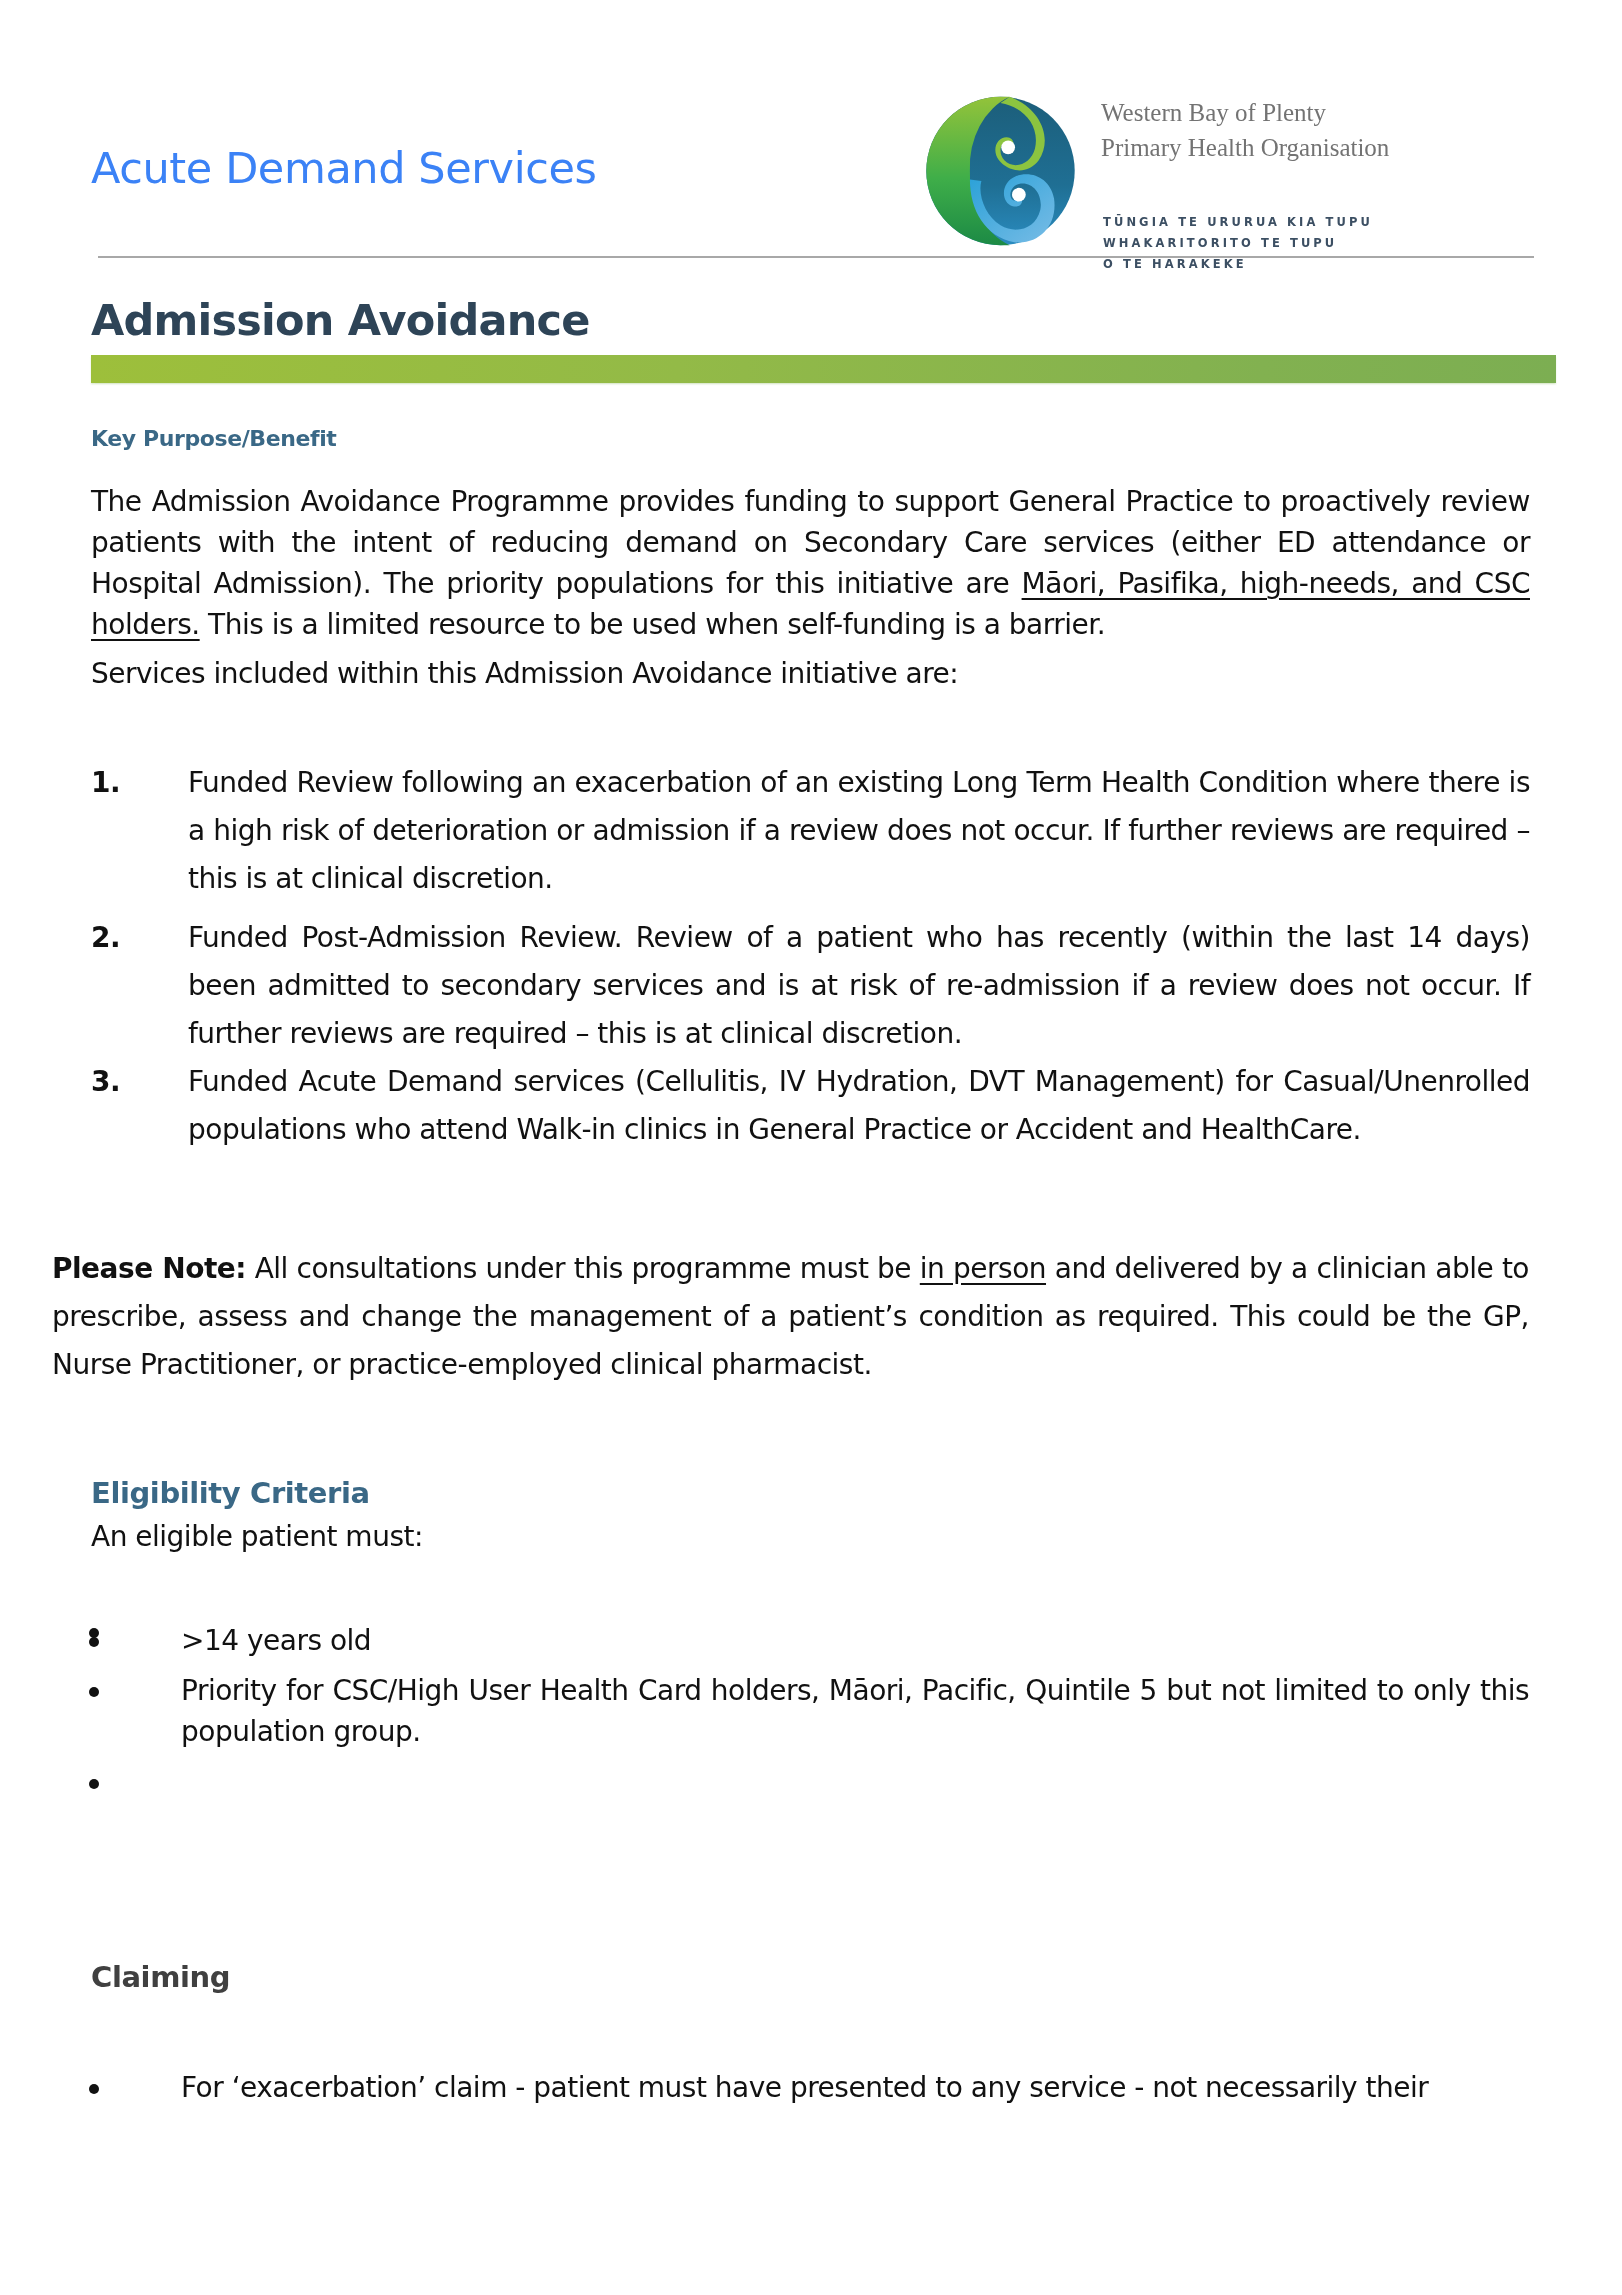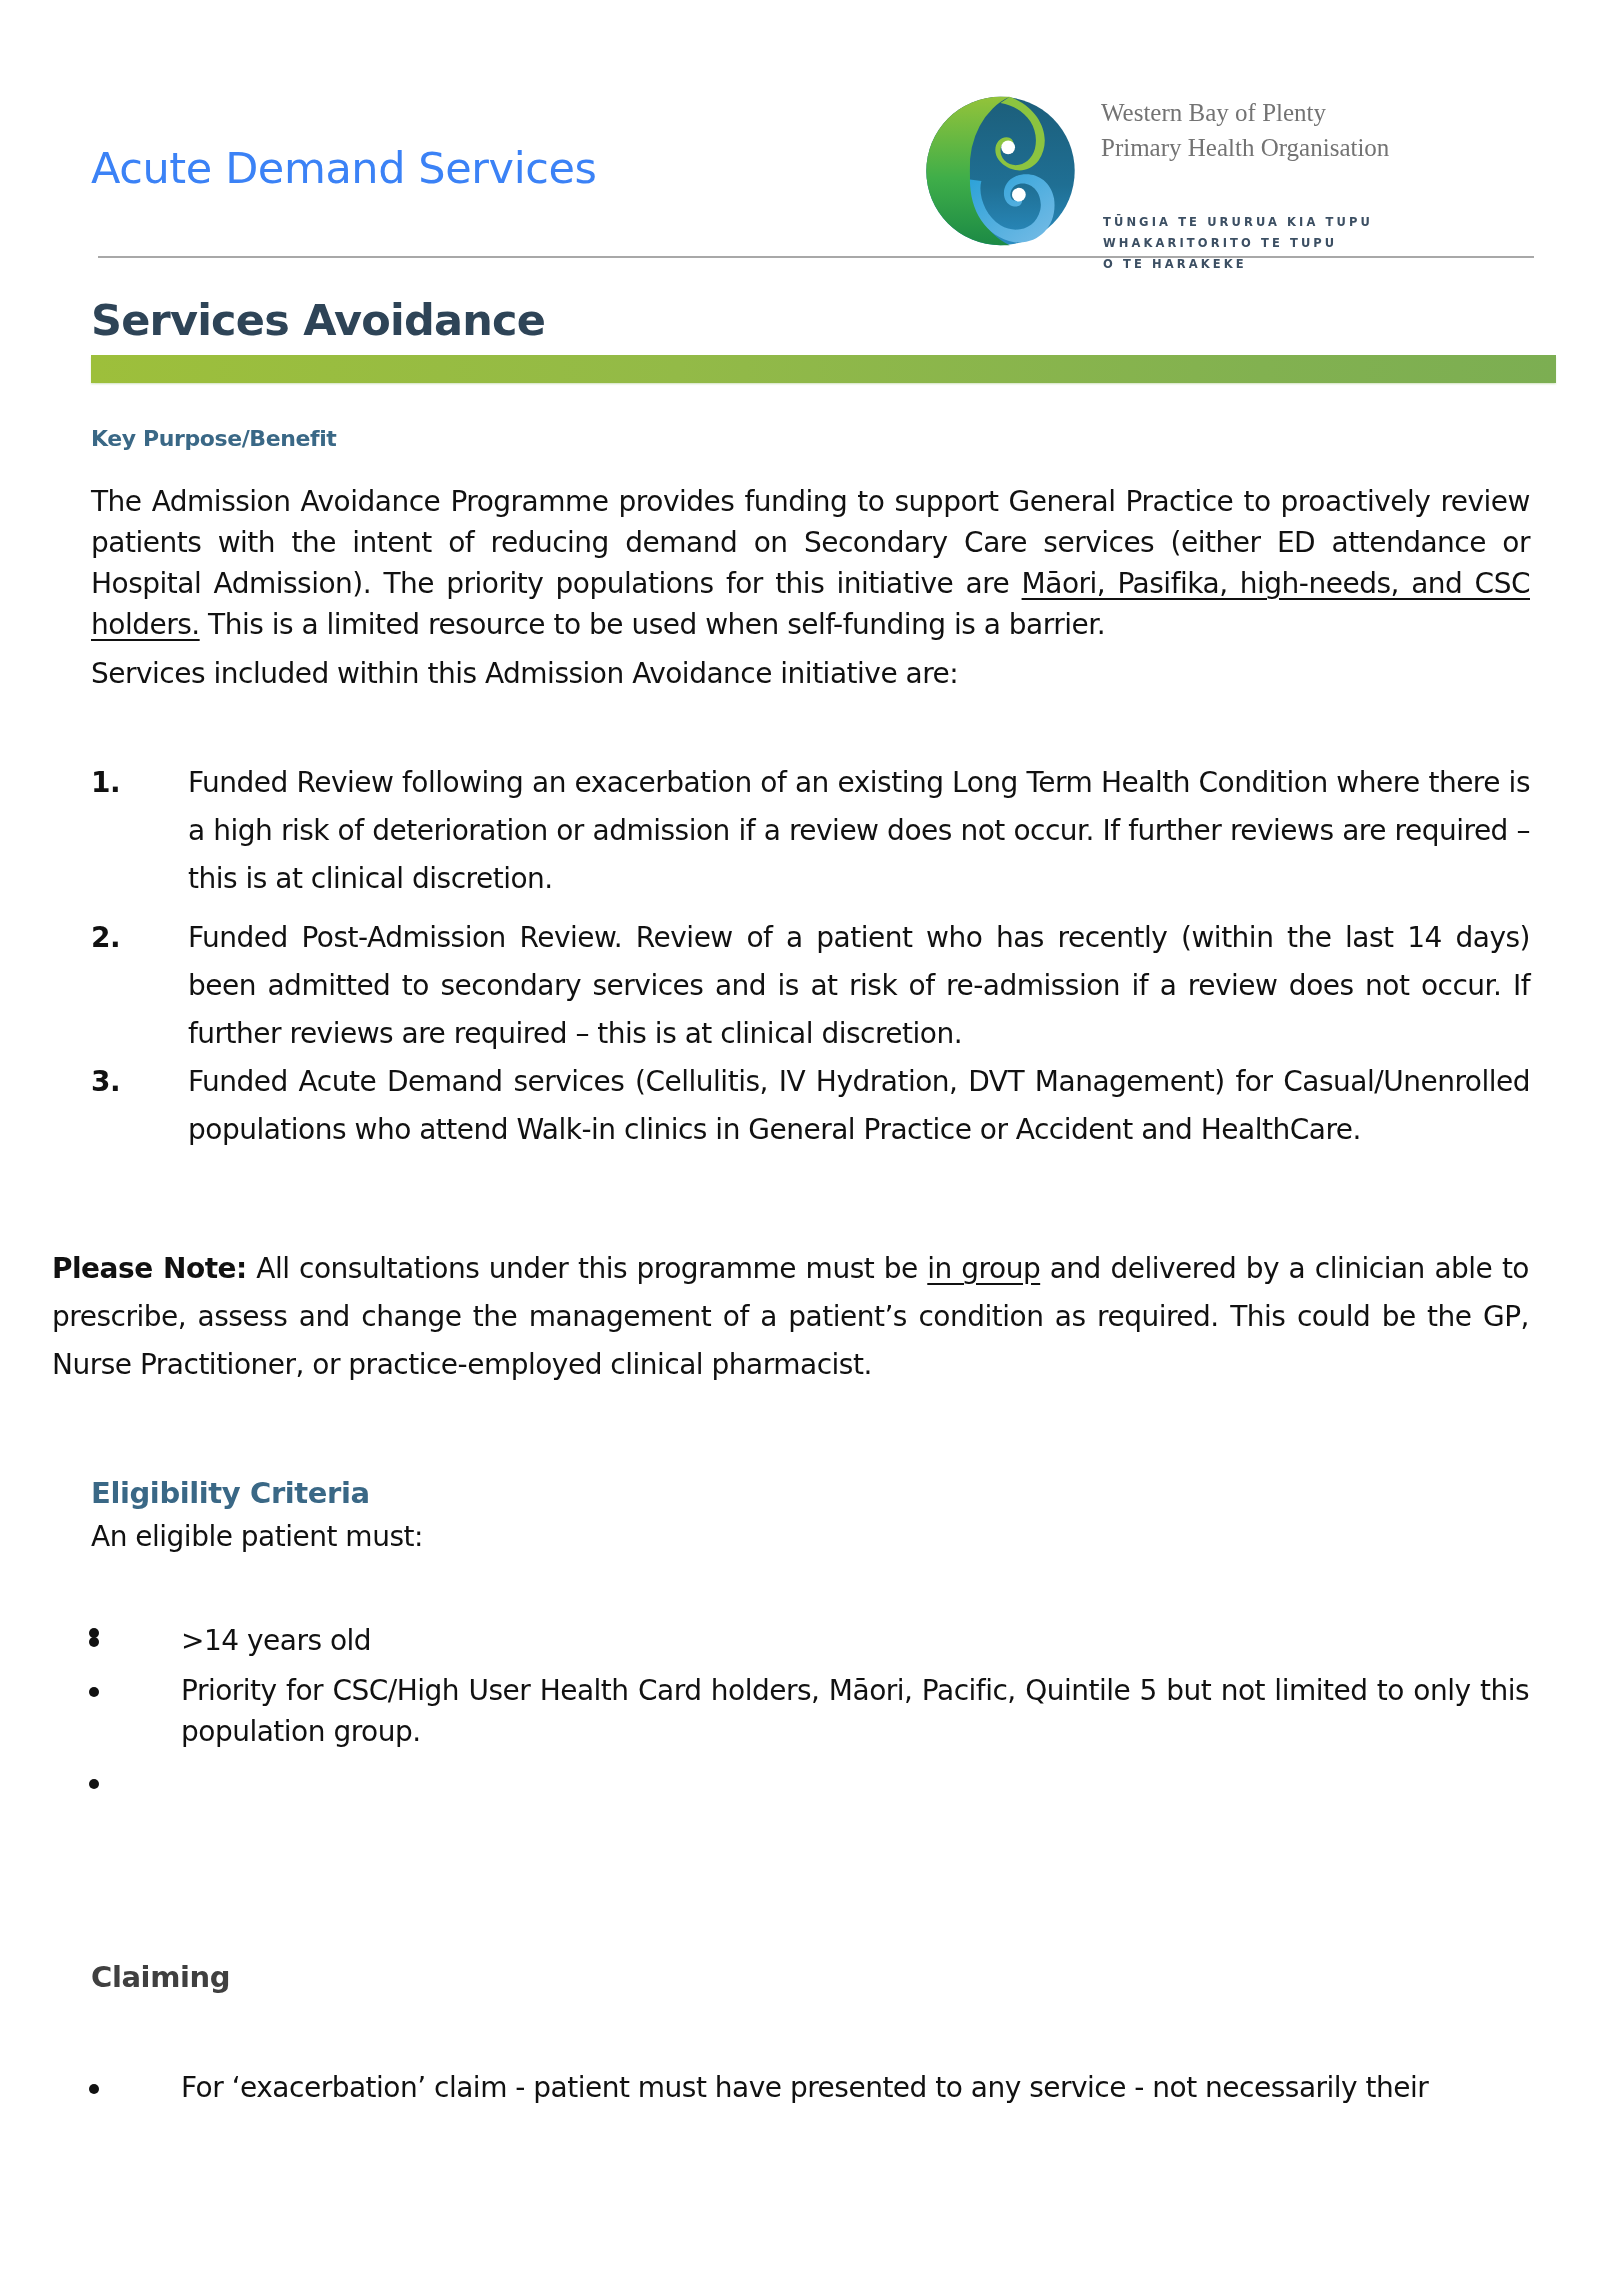--- a/index.html
+++ b/index.html
@@ -75,21 +75,21 @@
   <div>Primary Health Organisation</div>
 </div>
 <div class="abs org-tagline">
   <div>TŪNGIA TE URURUA KIA TUPU</div>
   <div>WHAKARITORITO TE TUPU</div>
   <div>O TE HARAKEKE</div>
 </div>
 
 <div class="abs header-divider"></div>
 
-<div class="abs page-title">Services Avoidance</div>
+<div class="abs page-title">Admission Avoidance</div>
 <div class="abs title-bar"></div>
 
 <div class="abs section-heading" style="left:91px; top:426px;">Key Purpose/Benefit</div>
 
 <div class="abs para" style="left:91px; top:481px; width:1439px;"><span>The Admission Avoidance Programme provides funding to support General Practice to proactively review patients with the intent of reducing demand on Secondary Care services (either ED attendance or Hospital Admission). The priority populations for this initiative are </span><span class="u">Māori, Pasifika, high-needs, and CSC holders.</span><span> This is a limited resource to be used when self-funding is a barrier.</span></div>
 
 <div class="abs line" style="left:91px; top:657px;">Services included within this Admission Avoidance initiative are:</div>
 
 <div class="abs num-list" style="top:759px;">
   <div class="num-item" style="margin-bottom:10.7px;">
@@ -99,21 +99,21 @@
   <div class="num-item" style="margin-bottom:0px;">
     <span class="num">2.</span>
     <span>Funded Post-Admission Review.  Review of a patient who has recently (within the last 14 days) been admitted to secondary services and is at risk of re-admission if a review does not occur.  If further reviews are required – this is at clinical discretion.</span>
   </div>
   <div class="num-item">
     <span class="num">3.</span>
     <span>Funded Acute Demand services (Cellulitis, IV Hydration, DVT Management) for Casual/Unenrolled populations who attend Walk-in clinics in General Practice or Accident and HealthCare.</span>
   </div>
 </div>
 
-<div class="abs note" style="top:1245px;"><b>Please Note:</b><span> All consultations under this programme must be </span><span class="u">in group</span><span> and delivered by a clinician able to prescribe, assess and change the management of a patient’s condition as required. This could be the GP, Nurse Practitioner, or practice-employed clinical pharmacist.</span></div>
+<div class="abs note" style="top:1245px;"><b>Please Note:</b><span> All consultations under this programme must be </span><span class="u">in person</span><span> and delivered by a clinician able to prescribe, assess and change the management of a patient’s condition as required. This could be the GP, Nurse Practitioner, or practice-employed clinical pharmacist.</span></div>
 
 <div class="abs section-heading" style="left:91px; top:1476px; font-size:29px;text-align:right;">Eligibility Criteria</div>
 <div class="abs line" style="left:91px; top:1520px;">An eligible patient must:</div>
 
 <div class="abs" style="left:84px; top:1611px; width:1445px;">
   <div class="bullet-item" style="margin-bottom:9.2px;">
     <span class="dot"></span>
   </div>
   <div class="bullet-item" style="margin-bottom:9.2px;">
     <span class="dot"></span>

